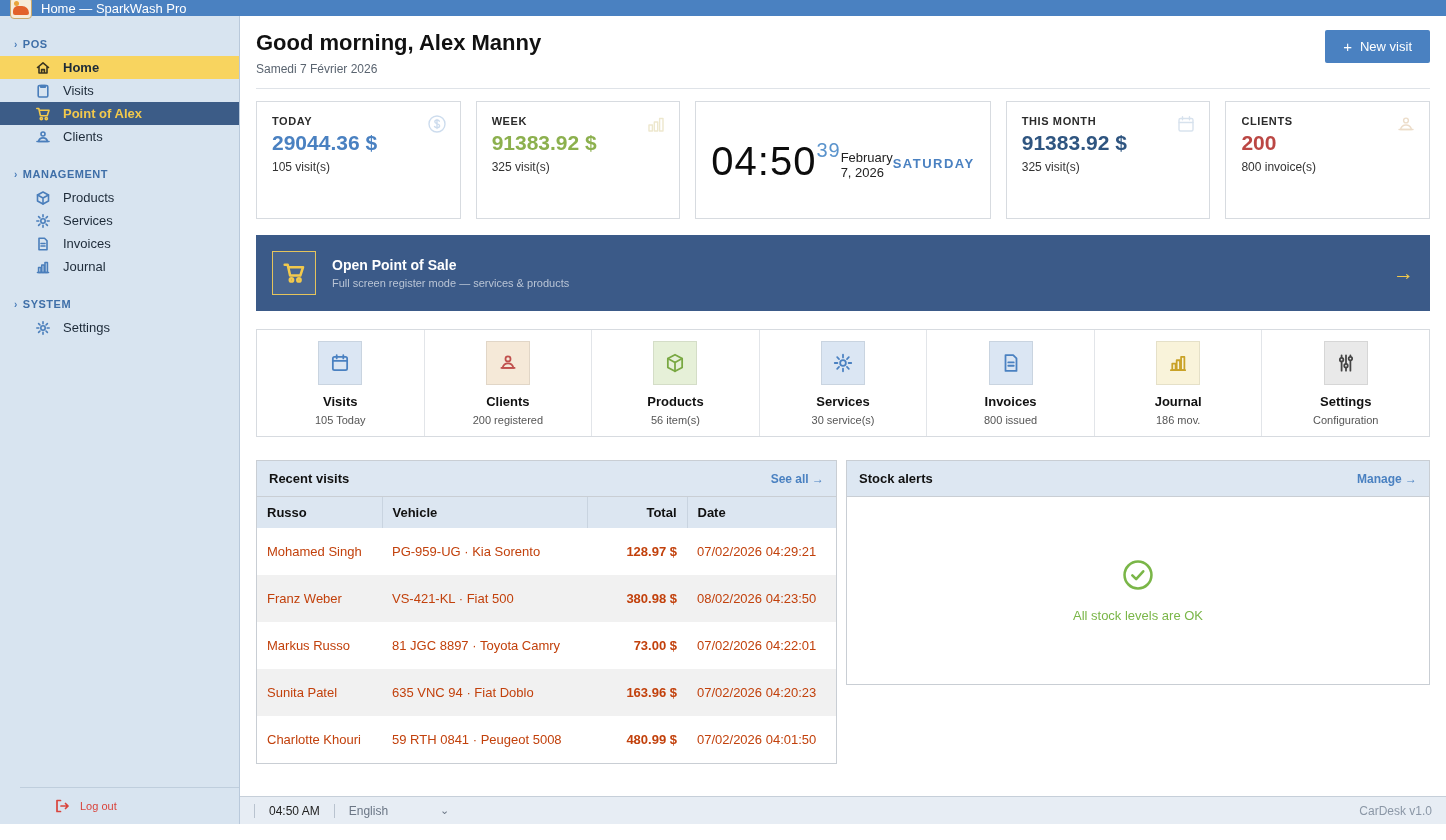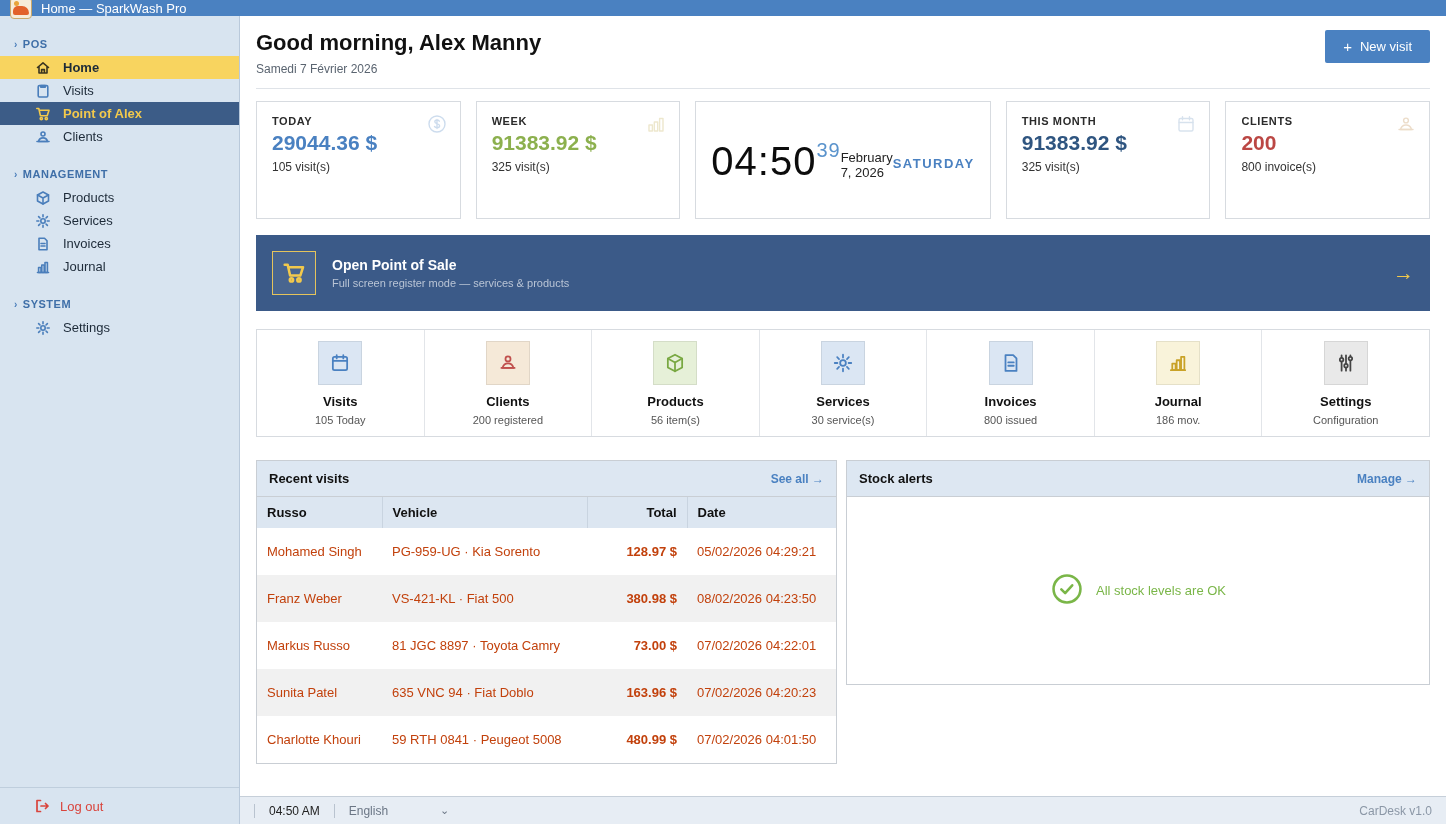--- a/index.html
+++ b/index.html
@@ -31,21 +31,21 @@
   .side-item .si { width:17px; height:17px; flex:0 0 auto; display:flex;
     align-items:center; justify-content:center; }
   .side-item .si svg { width:16px; height:16px; stroke:#4a7ebb; fill:none;
     stroke-width:1.6; stroke-linecap:round; stroke-linejoin:round; }
   .side-item.hl { background:#f8d45f; font-weight:bold; }
   .side-item.hl .si svg { stroke:#3a3420; }
   .side-item.sel { background:#3c5c87; color:#f2c94c; font-weight:bold; }
   .side-item.sel .si svg { stroke:#f2c94c; }
   .side-gap { height:12px; }
   .side-footer { height:37px; border-top:1px solid #bfcedd; display:flex;
-    align-items:center; gap:10px; padding-left:34px; color:#d9443c; font-size:13px; }
+    align-items:center; gap:10px; padding-left:34px; color:#d9443c; font-size:11px;margin-left:20px; }
   .side-footer svg { width:16px; height:16px; stroke:#d9443c; fill:none;
     stroke-width:1.7; stroke-linecap:round; stroke-linejoin:round; }
 
   
   .main { flex:1 1 auto; display:flex; flex-direction:column; background:#fff; }
   .content { flex:1 1 auto; padding:14px 16px 0 16px; overflow:hidden; }
 
   .page-head { display:flex; justify-content:space-between; align-items:flex-start;
     padding-bottom:12px; border-bottom:1px solid #dfe3e8; }
   .greeting { font-size:22px; font-weight:bold; color:#111; }
@@ -113,21 +113,21 @@
   table.visits { width:100%; border-collapse:collapse; font-size:13px; }
   table.visits th { background:#dce6f1; text-align:left; font-size:13px;
     padding:8px 10px; border-right:1px solid #c9d4e0; color:#111; }
   table.visits th.r { text-align:right; }
   table.visits th:last-child { border-right:none; }
   table.visits td { padding:16px 10px; color:#c2410c; }
   table.visits td.total { text-align:right; font-weight:bold; }
   table.visits tr:nth-child(even) td { background:#f1f1f1; }
   .col-client{width:125px;} .col-vehicle{width:205px;} .col-total{width:100px;}
 
-  .stock-body { height:187px; display:flex; align-items:center;
+  .stock-body { height:187px; display:flex; flex-direction:column; align-items:center;
     justify-content:center; gap:12px; }
   .okcheck svg { width:34px; height:34px; stroke:#7ab648; fill:none; stroke-width:1.8;
     stroke-linecap:round; stroke-linejoin:round; }
   .ok-text { font-size:13px; color:#7ab648; }
 
   
   .footbar { height:28px; background:#e7edf4; border-top:1px solid #c6cfd9;
     display:flex; align-items:center; padding:0 14px; gap:14px; font-size:12px;
     color:#333; }
   .footbar .vsep { width:1px; height:14px; background:#b9c3cf; }
@@ -442,21 +442,21 @@
                 <th class="col-vehicle">Vehicle</th>
                 <th class="col-total r">Total</th>
                 <th>Date</th>
               </tr>
             </thead>
             <tbody>
               <tr>
                 <td>Mohamed Singh</td>
                 <td>PG-959-UG · Kia Sorento</td>
                 <td class="total">128.97 $</td>
-                <td>05/02/2026 04:29:21</td>
+                <td>07/02/2026 04:29:21</td>
               </tr>
               <tr>
                 <td>Franz Weber</td>
                 <td>VS-421-KL · Fiat 500</td>
                 <td class="total">380.98 $</td>
                 <td>08/02/2026 04:23:50</td>
               </tr>
               <tr>
                 <td>Markus Russo</td>
                 <td>81 JGC 8897 · Toyota Camry</td>

